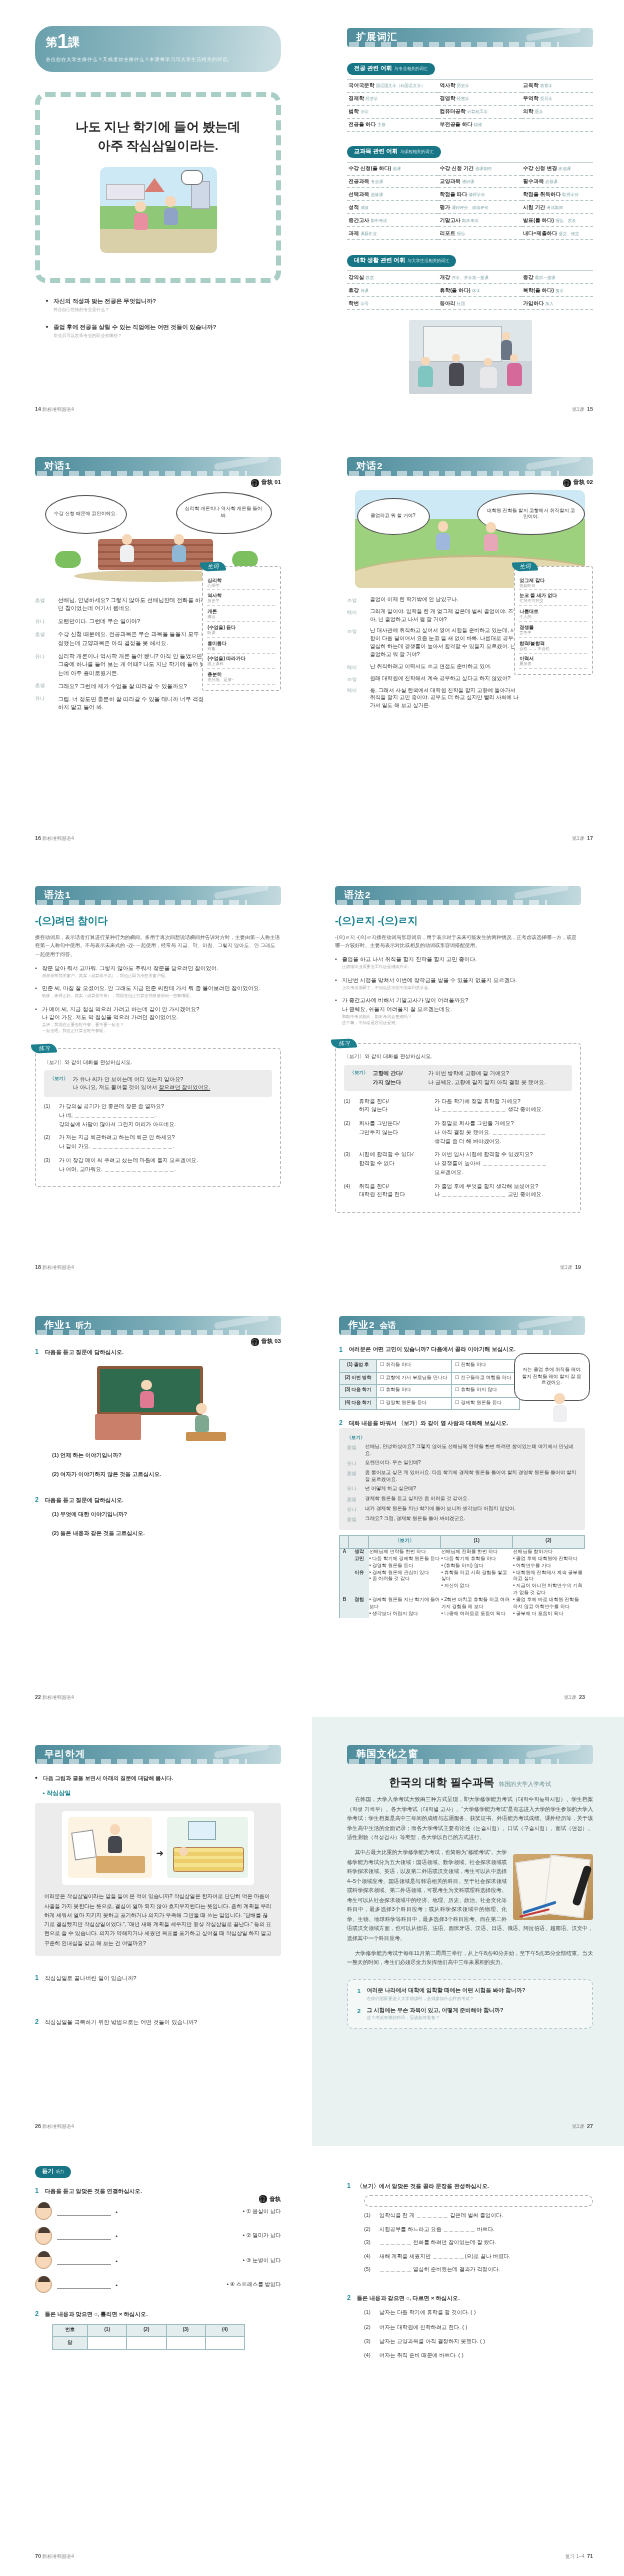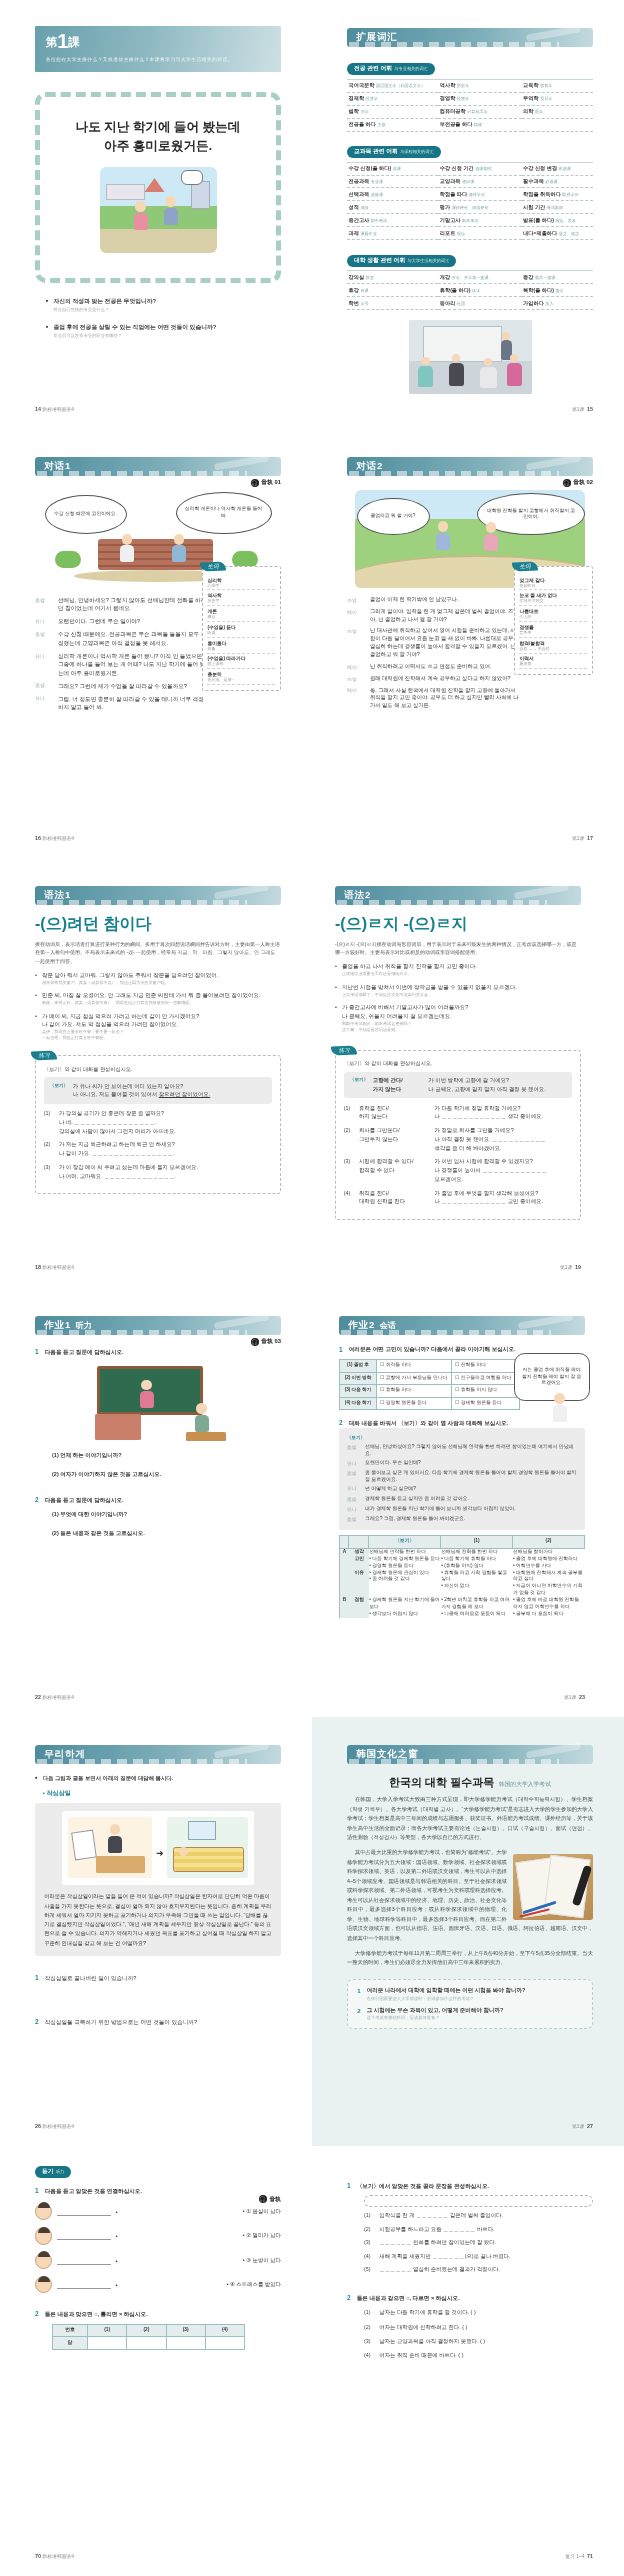--- a/index.html
+++ b/index.html
@@ -9,21 +9,21 @@
   .in{position:absolute;left:35px;width:246px;top:0;}
   
   .band{height:19px;border-radius:3.1px;position:relative;margin-top:28px;
         background:linear-gradient(95deg,#4e8c9c 0%,#7fafba 55%,#c3dadf 100%);
         color:#fff;font-weight:bold;font-size:9.6px;line-height:17.7px;padding-left:9.2px;letter-spacing:0.8px;}
   .band::after{content:"";position:absolute;left:1.5px;right:34px;bottom:0;height:4.6px;
         background:repeating-linear-gradient(90deg,rgba(255,255,255,.55) 0 10px,transparent 10px 16px);}
   .band::before{content:"";position:absolute;right:12.3px;top:1.5px;width:55px;height:7px;border-radius:4.6px;
         background:rgba(255,255,255,.32);transform:rotate(-10deg);}
   .band .sub{font-size:8px;margin-left:4.6px;letter-spacing:0;}
-  .lesson{height:41px;border-radius:1px;margin-top:26px;position:relative;
+  .lesson{height:41px;border-radius:18px;margin-top:26px;position:relative;
         background:linear-gradient(100deg,#69a0ac 0%,#8db8c1 45%,#cde0e4 100%);color:#fff;padding:4.6px 9.2px 0 10.7px;}
   .lesson .t{font-size:11.5px;font-weight:bold;}
   .lesson .n{font-size:20px;font-weight:bold;vertical-align:-2.3px;}
   .lesson .sub{display:block;font-size:4.8px;color:#eef6f7;margin-top:2.3px;letter-spacing:0.4px;}
   .cd{position:absolute;font-size:5.8px;font-weight:bold;color:#222;display:flex;align-items:center;gap:2.3px;}
   .cd .ic{width:8.4px;height:8.4px;border-radius:50%;background:#1c1c1c;color:#fff;font-size:5.4px;
         display:flex;align-items:center;justify-content:center;}
   
   .pill{display:inline-block;background:#177585;color:#fff;border-radius:7px;padding:1.5px 7px;
         font-size:5.8px;font-weight:bold;}
@@ -36,21 +36,21 @@
   .vcell .zh{font-size:4.1px;color:#7fa3a8;font-weight:normal;margin-left:1.5px;}
   
   .dlg-row{display:flex;margin-bottom:4.6px;}
   .dlg-row .spk{flex:0 0 23px;font-size:4.9px;color:#8fa6aa;padding-top:0.8px;}
   .dlg-row .txt{flex:1;font-size:5.6px;line-height:1.5;color:#333;}
   .vbox{position:absolute;right:0;width:68px;border:0.8px dashed #b5b5b5;border-radius:2.3px;padding:7.7px 4.6px 4.6px;background:#fff;}
   .vbox .leaf{position:absolute;top:-4.6px;left:-3.1px;}
   .vline{font-size:4.8px;font-weight:bold;border-bottom:0.8px dashed #d5d5d5;padding:1.9px 0;}
   .vline .zh{display:block;font-weight:normal;color:#999;font-size:4px;}
   
-  .gtitle{font-size:16px;font-weight:bold;color:#17808f;margin:9.2px 0 4.6px;}
+  .gtitle{font-size:10px;font-weight:bold;color:#17808f;margin:9.2px 0 4.6px;}
   .gdesc{font-size:5px;color:#555;line-height:1.7;white-space:pre-line;}
   .ex{position:relative;padding-left:7px;margin-top:5.4px;font-size:5.5px;line-height:1.5;}
   .ex::before{content:"•";position:absolute;left:0;top:0;color:#444;}
   .ex .ko{white-space:pre-line;color:#333;}
   .ex .zh{white-space:pre-line;font-size:4.1px;color:#a5a5a5;margin-top:0.8px;}
   .prbox{position:relative;border:0.8px dashed #bcbcbc;border-radius:3.1px;margin-top:14px;padding:9.2px 7.7px 7.7px;}
   .prbox .leaf{position:absolute;top:-5.4px;left:-4.6px;}
   .inst{font-size:5.2px;color:#444;margin-bottom:4.6px;}
   .bogi{background:#ececec;border-radius:2.3px;padding:4.6px 6.1px;font-size:5.4px;line-height:1.6;margin-bottom:5.4px;display:flex;gap:4.6px;}
   .bogi .tag{color:#1b7f8e;font-size:4.6px;font-weight:bold;flex:0 0 18.4px;}
@@ -111,21 +111,21 @@
 <div class="sheet">
 
   <div class="page" style="left:0;top:0;">
     <div class="in">
       <div class="lesson">
         <span class="t"><span>第</span><span class="n">1</span><span>課</span></span>
         <span class="sub">各位想在大学主修什么？又或者你主修什么？本课将学习与大学生活相关的对话。</span>
       </div>
       <div class="dashframe">
         <div class="headline">나도 지난 학기에 들어 봤는데
-아주 흥미로웠거든.</div>
+아주 작심삼일이라는.</div>
         <div class="illo" style="width:117px;height:86px;margin:12.3px auto 9.2px;background:linear-gradient(#cde9f5 0 45%,#8fc977 45% 72%,#d9cfa8 72% 100%);">
           <div style="position:absolute;left:6.1px;top:17px;width:37px;height:14px;background:#e8e6ef;border:0.8px solid #bbb;"></div>
           <div style="position:absolute;left:45px;top:10.7px;width:20px;height:14px;background:#d97d72;clip-path:polygon(50% 0,100% 100%,0 100%);"></div>
           <div style="position:absolute;right:6.1px;top:14px;width:17px;height:26px;background:#cfd8e6;border:0.8px solid #aab;"></div>
           <div class="person" style="left:34px;top:34px;">
               <div class="hd"></div>
               <div class="bd2" style="background:#e98fa2;"></div>
             </div>
           <div class="person" style="left:64px;top:29px;">
               <div class="hd"></div>

